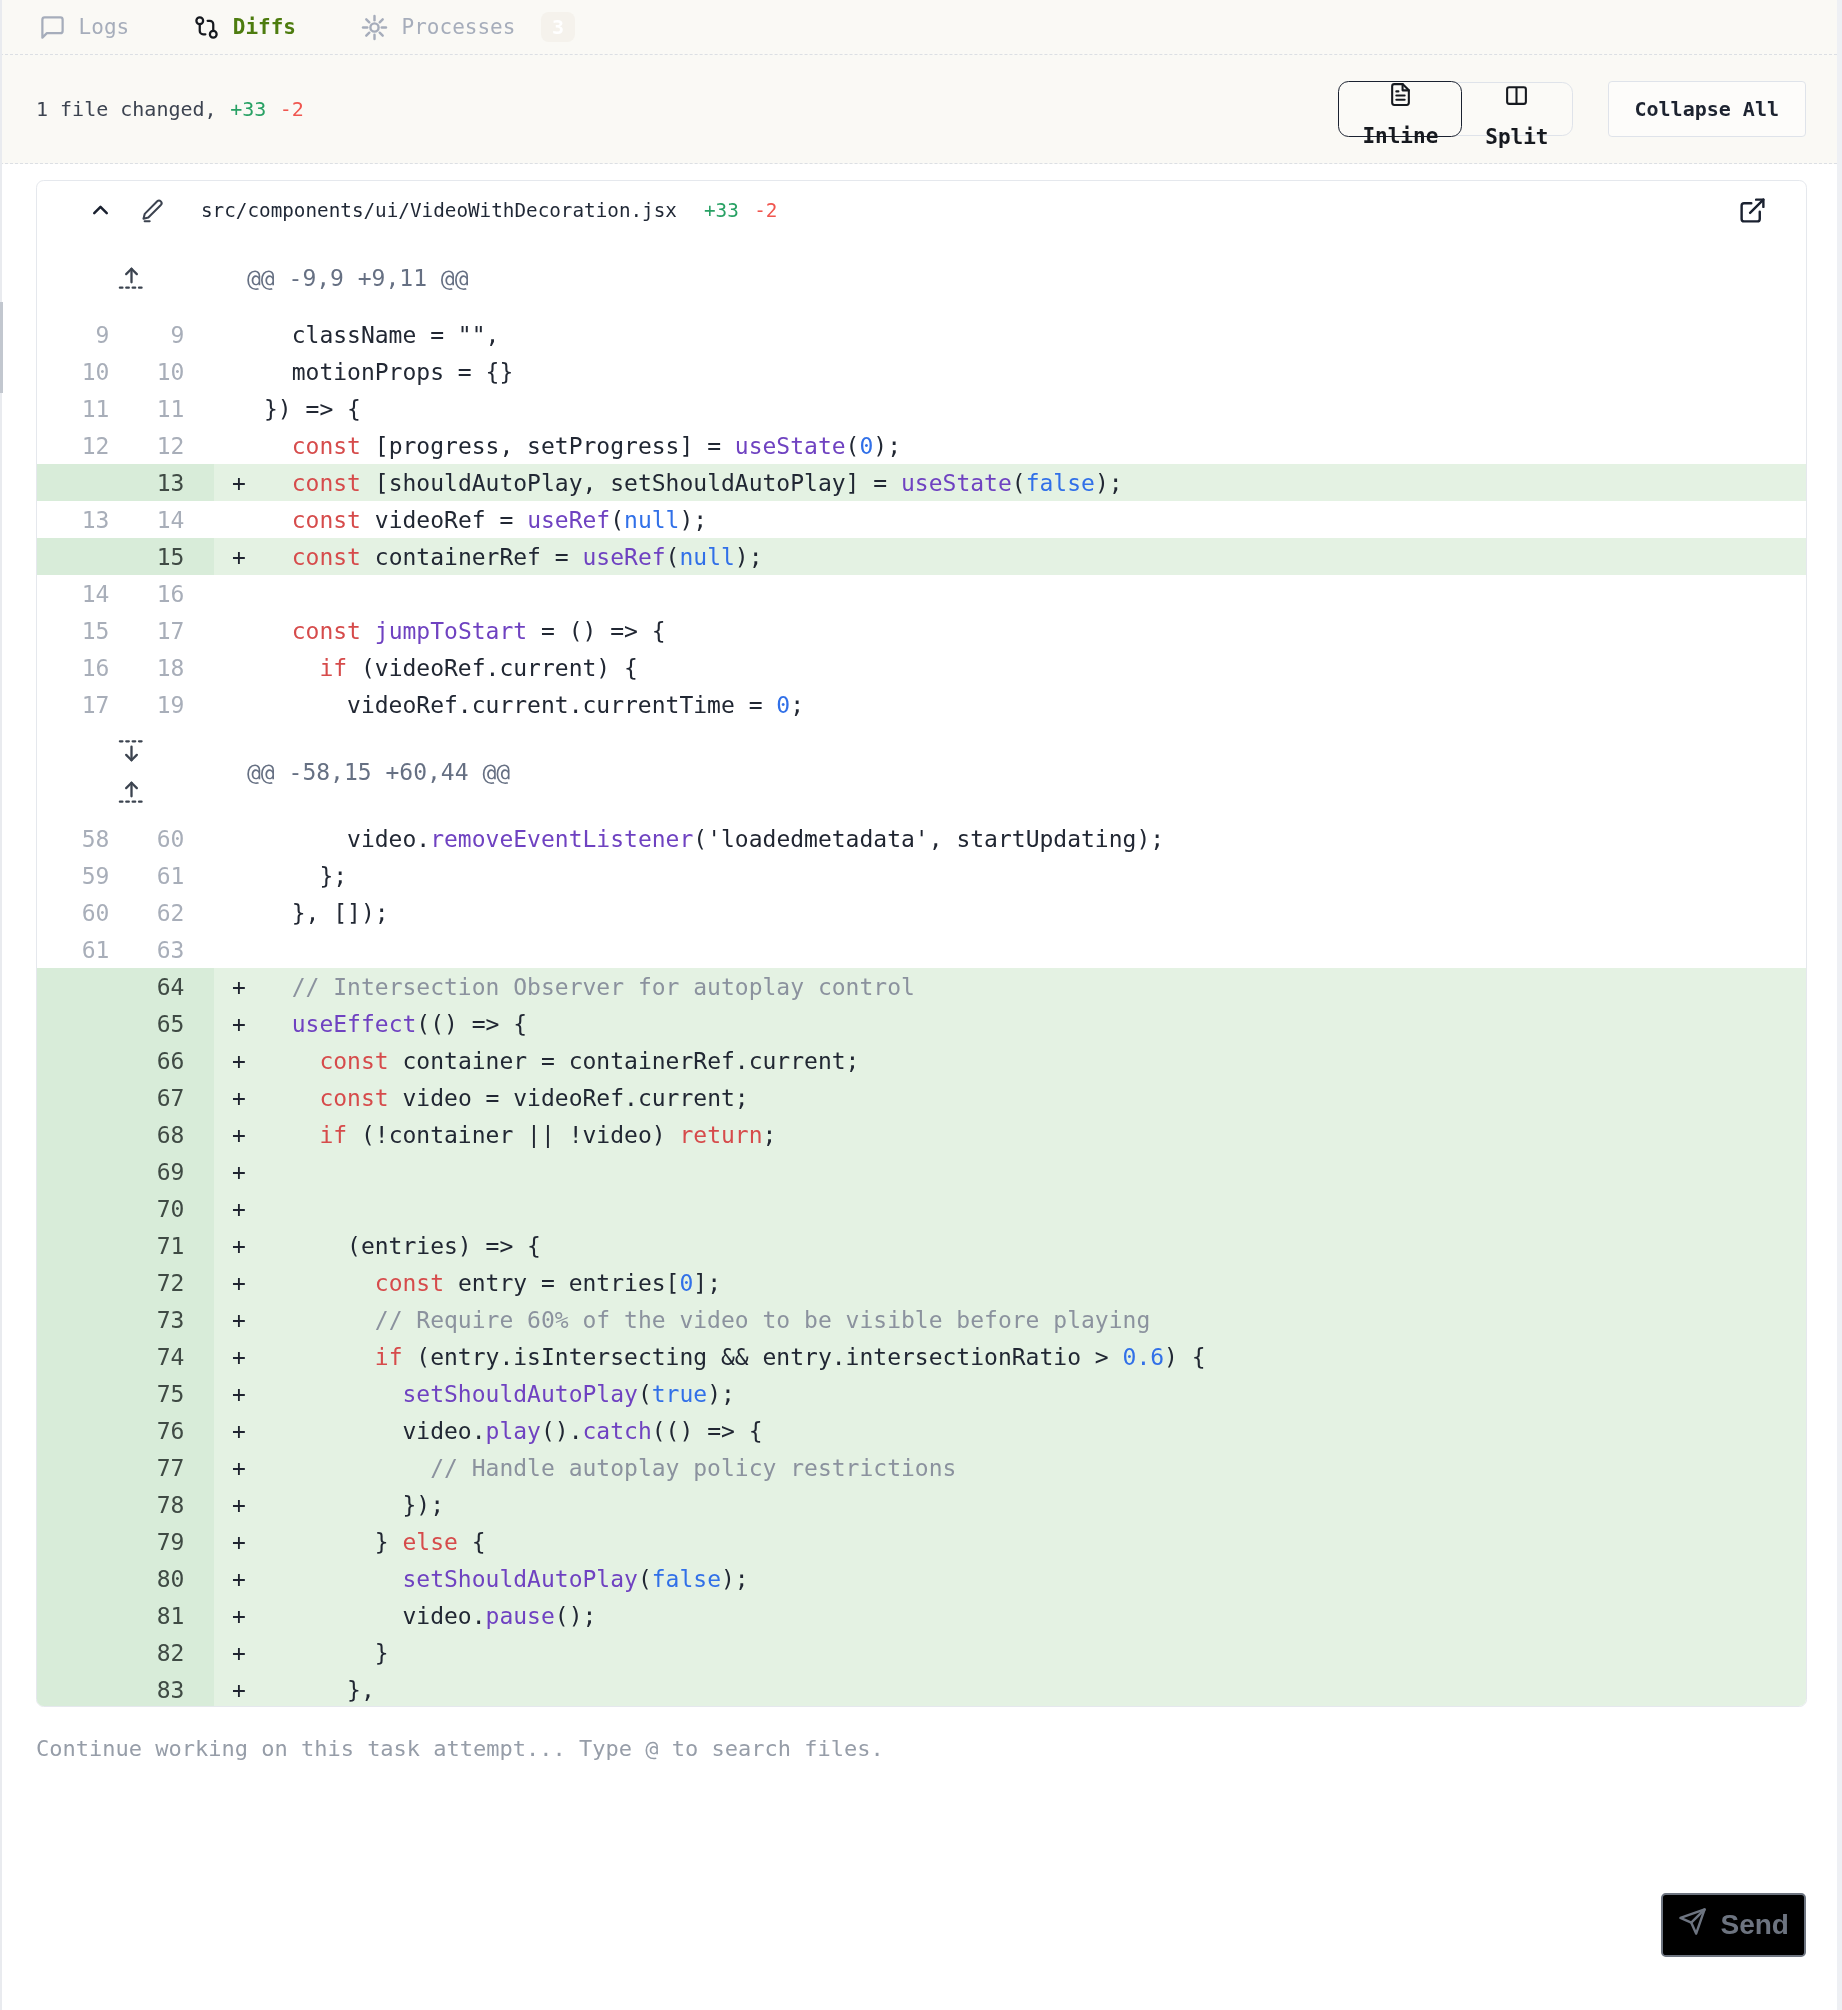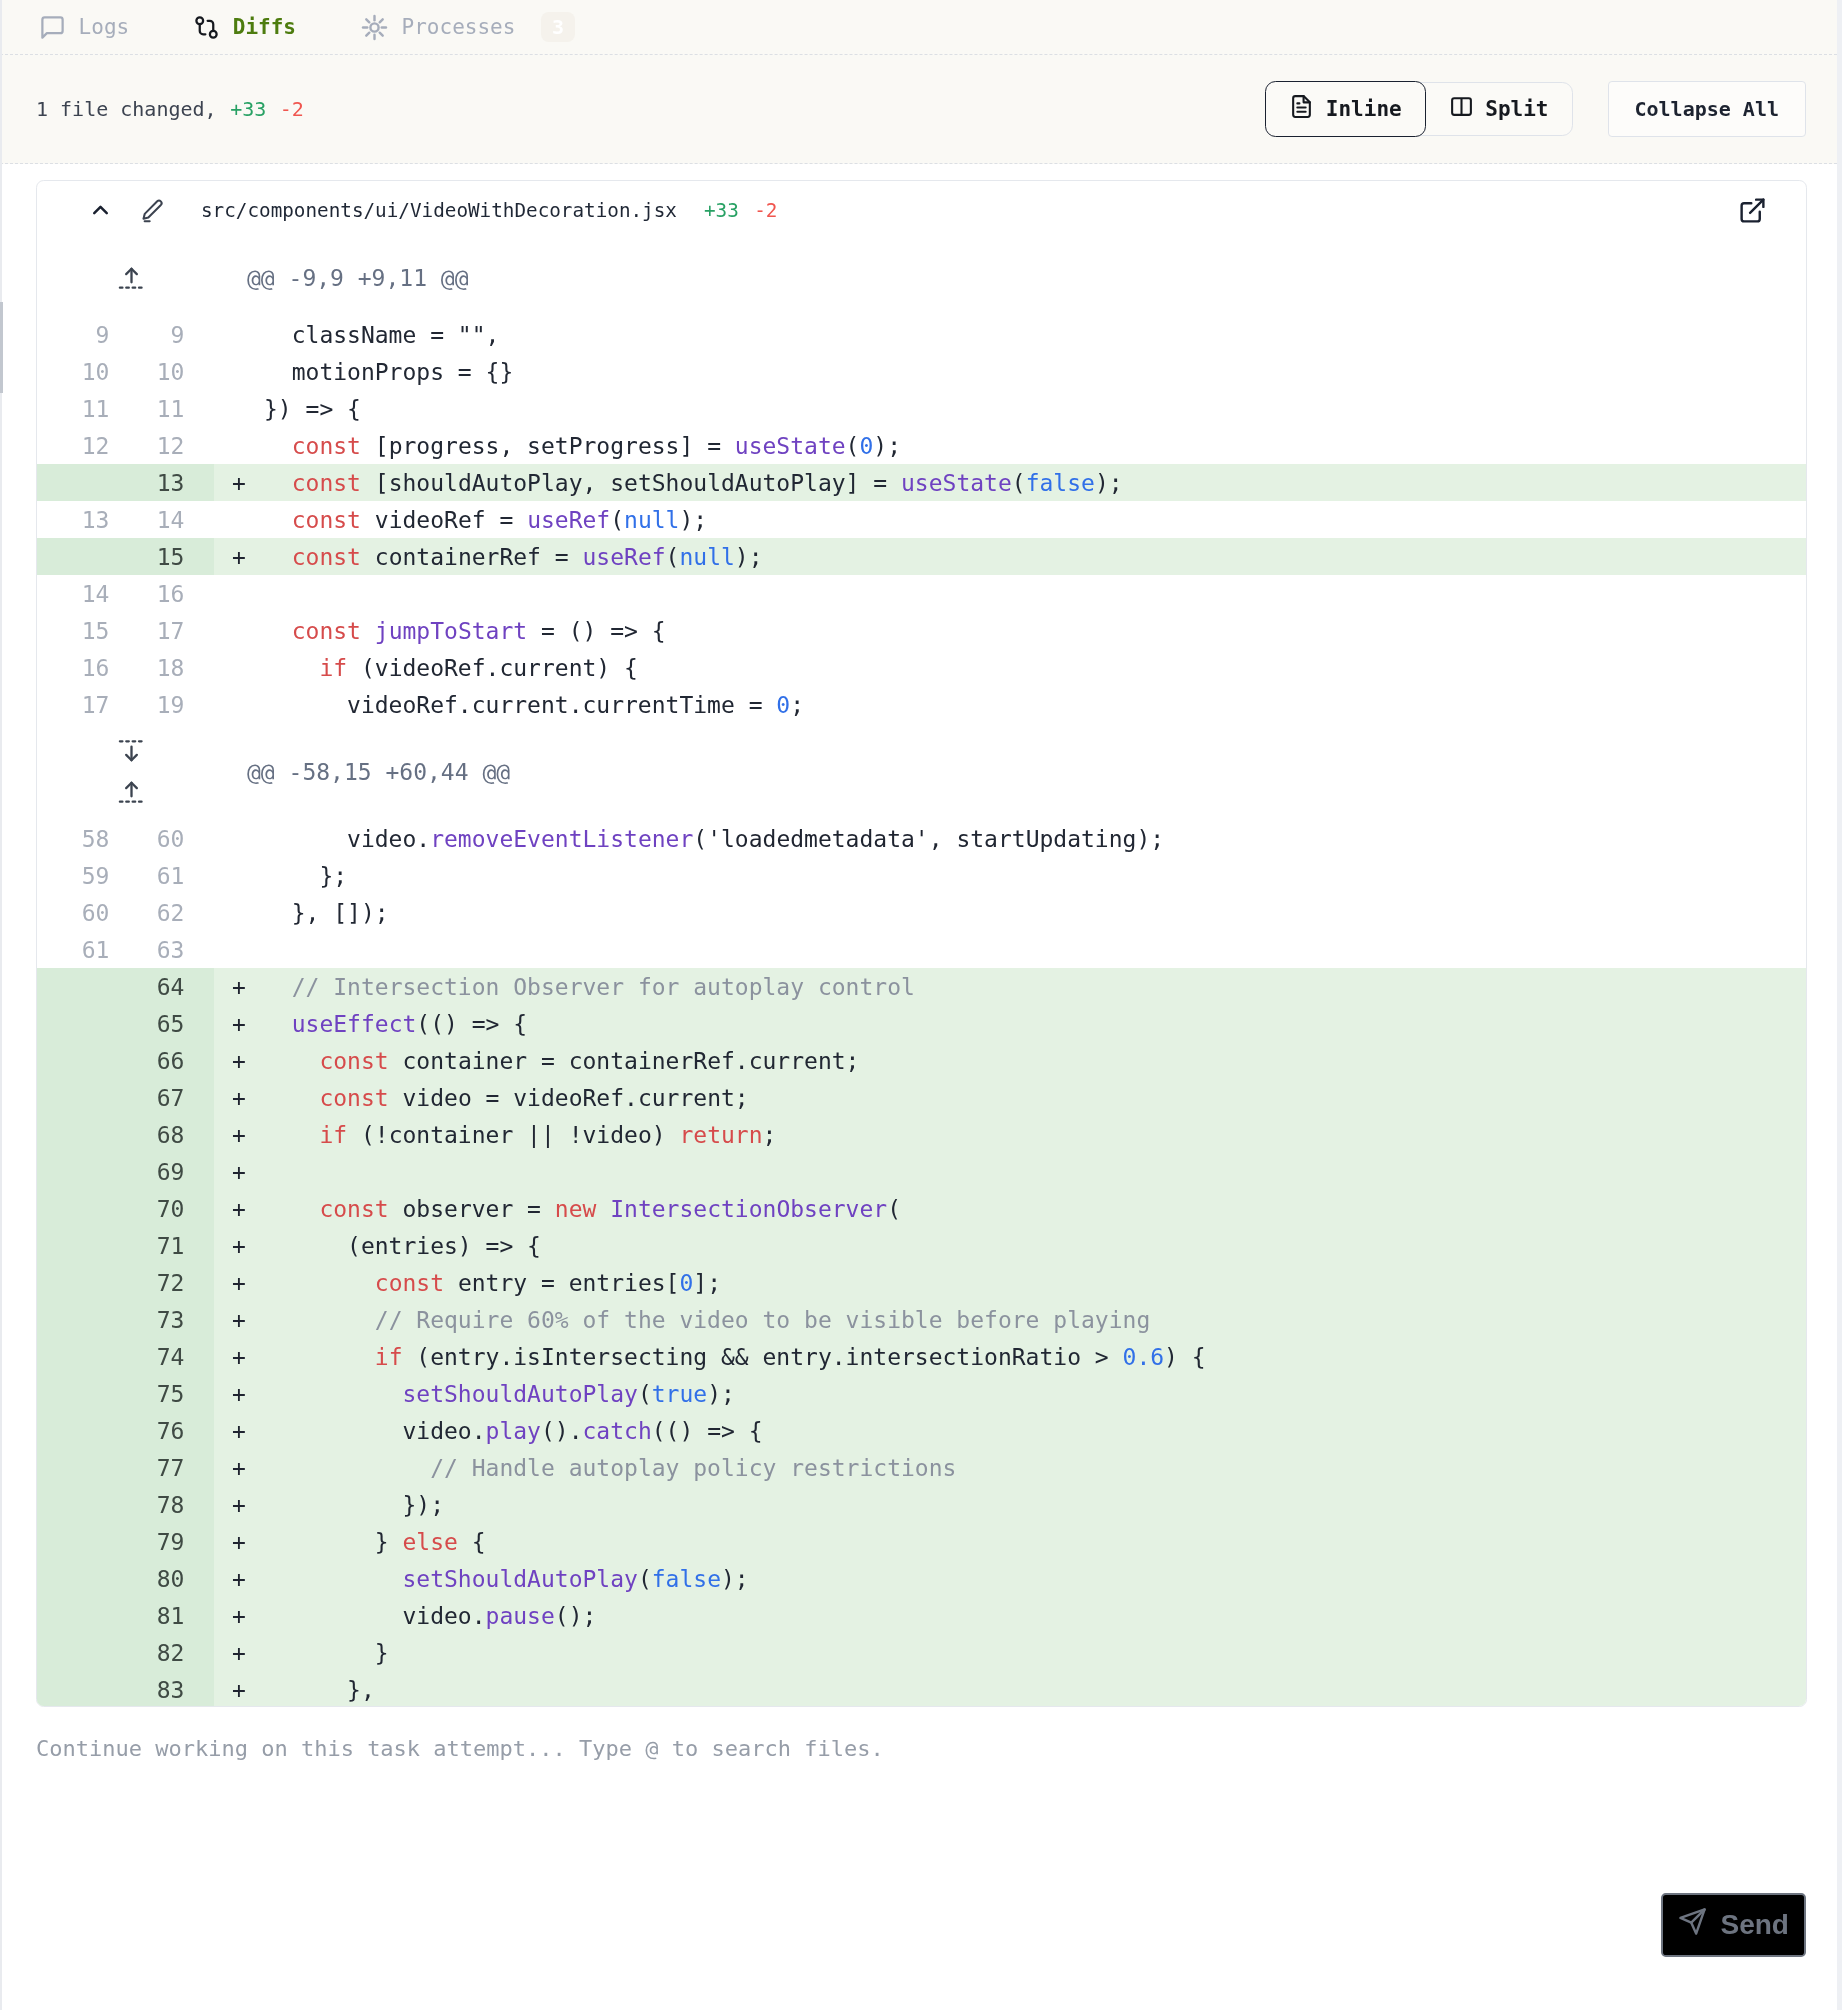--- a/index.html
+++ b/index.html
@@ -24,21 +24,21 @@
   .summary-row { height:109px; display:flex; align-items:center; justify-content:space-between;
     padding:0 36px; border-bottom:1.9px dashed #dcdfe4; background:#faf9f5; }
   .summary-left { font-size:20px; color:#3c4350; display:flex; gap:13.5px; align-items:center; }
   .txt-add { color:#28a164; }
   .txt-del { color:#f0564f; }
 
   .summary-right { display:flex; align-items:center; gap:35px; }
   .segmented { display:flex; align-items:stretch; height:54px; border:1.9px solid #dfe3ea; border-radius:10.6px;
     background:#fbfaf7; }
   .seg { display:flex; align-items:center; gap:11.6px; padding:0 23px; font-size:21px; font-weight:bold;
-    color:#16191f; cursor:pointer; }
+    color:#16191f; cursor:pointer;flex-direction:column; }
   .seg.active { border:1.9px solid #1a2130; border-radius:10.6px; margin:-1.9px 0 -1.9px -1.9px; background:#fbfaf7; }
   .btn-collapse { height:56px; display:flex; align-items:center; padding:0 26px; background:#fdfcfa;
     border:1.9px solid #dfe3ea; border-radius:3.9px; font-size:20px; font-weight:bold; color:#1d2330; cursor:pointer; }
 
   
   .card { margin:16px 36px 0 36px; width:1771px; height:1527px; background:#ffffff;
     border:1px solid #e5e8ed; border-radius:7.7px; overflow:hidden; }
   .file-header { height:58px; display:flex; align-items:center; padding:0 39px 0 51px; }
   .file-header .chev { cursor:pointer; display:flex; }
   .file-header .pencil { margin-left:26px; display:flex; }
@@ -391,21 +391,20 @@
         </span>
         <span class="marker">+</span>
         <span class="code"></span>
       </div>
       <div class="diff-row line added">
         <span class="gutter">
           <span class="old-num"></span>
           <span class="new-num">70</span>
         </span>
         <span class="marker">+</span>
-        <span class="code"><span class="t-plain">    </span><span class="t-kw">const</span><span class="t-plain"> observer = </span><span class="t-kw">new</span><span class="t-plain"> </span><span class="t-fn">IntersectionObserver</span><span class="t-plain">(</span></span>
       </div>
       <div class="diff-row line added">
         <span class="gutter">
           <span class="old-num"></span>
           <span class="new-num">71</span>
         </span>
         <span class="marker">+</span>
         <span class="code"><span class="t-plain">      (entries) =&gt; {</span></span>
       </div>
       <div class="diff-row line added">

